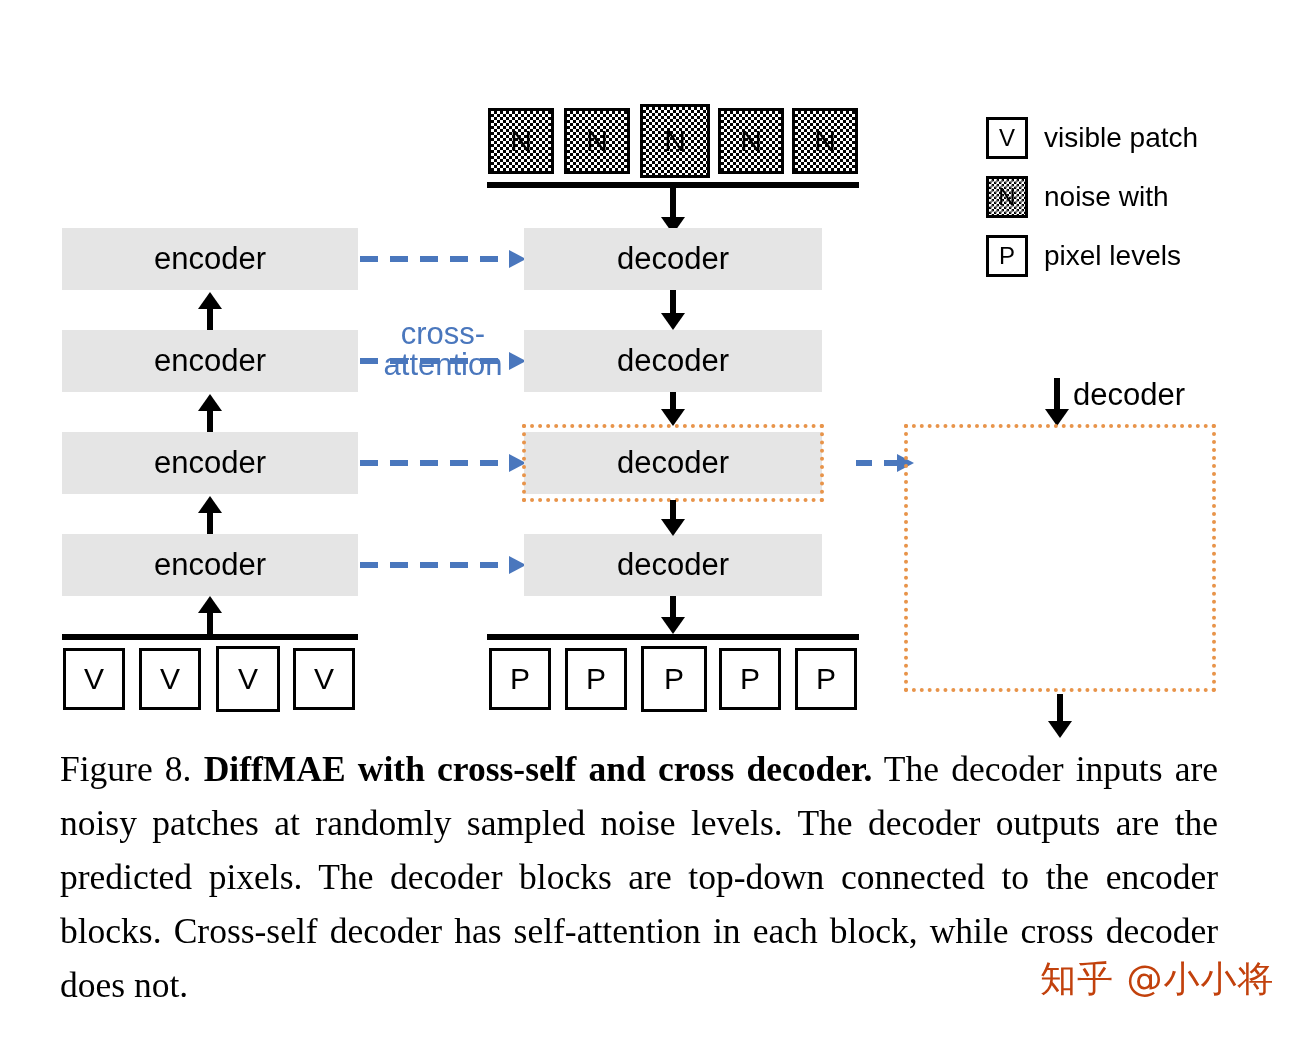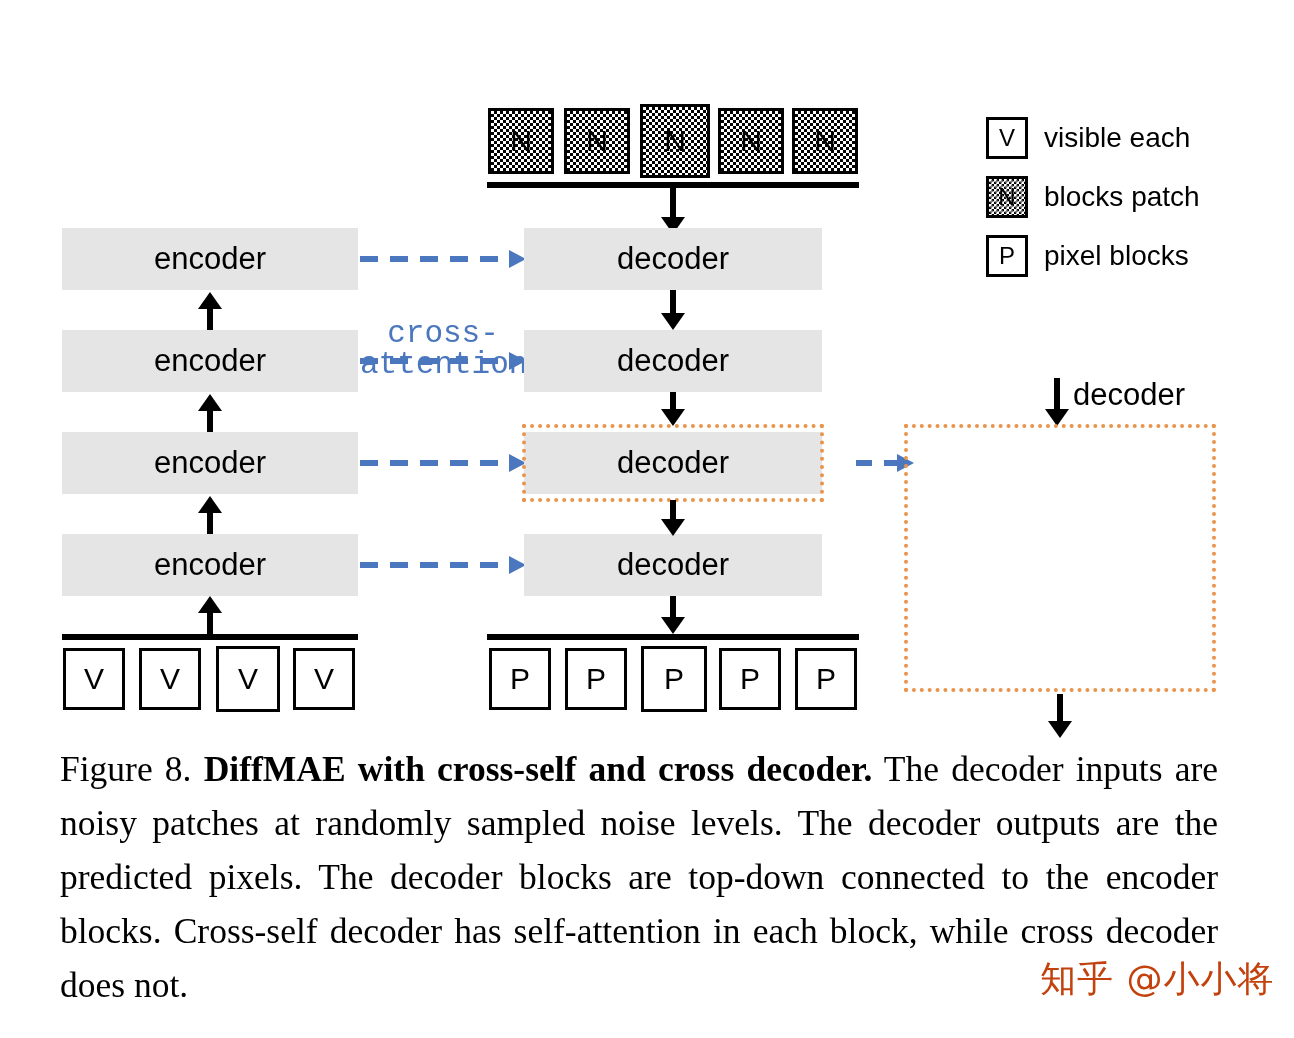--- a/index.html
+++ b/index.html
@@ -120,21 +120,21 @@
     border-bottom: 9px solid transparent;
     border-left: 17px solid #4a77bd;
   }
 
   .cross-label {
     position: absolute;
     color: #4a77bd;
     font-size: 31px;
     line-height: 1.0;
     text-align: center;
-    font-family: Liberation Mono, monospace;
+    font-family: Liberation Sans, sans-serif;
   }
 
   .plain-label {
     position: absolute;
     font-size: 31px;
     color: #000;
     font-family: "Liberation Sans", sans-serif;
     white-space: nowrap;
   }
 
@@ -355,33 +355,33 @@
   <div class="arrow-down" style="left:1048px; top:694px; height:44px;">
     <div class="shaft" style="top:0; height:28px;"></div>
     <div class="head"></div>
   </div>
 
   <div class="legend">
     <div class="legend-row" style="left:986px; top:117px;">
       <div class="legend-swatch">
         <span>V</span>
       </div>
-      <div class="legend-text">visible each</div>
+      <div class="legend-text">visible patch</div>
     </div>
     <div class="legend-row" style="left:986px; top:176px;">
       <div class="legend-swatch noise">
         <span>N</span>
       </div>
-      <div class="legend-text">blocks patch</div>
+      <div class="legend-text">noise with</div>
     </div>
     <div class="legend-row" style="left:986px; top:235px;">
       <div class="legend-swatch">
         <span>P</span>
       </div>
-      <div class="legend-text">pixel blocks</div>
+      <div class="legend-text">pixel levels</div>
     </div>
   </div>
 
 </div>
 
 <div id="caption">
   <span>Figure 8.</span>
   <b>DiffMAE with cross-self and cross decoder.</b>
   <span>The decoder inputs are noisy patches at randomly sampled noise levels. The decoder outputs are the predicted pixels. The decoder blocks are top-down connected to the encoder blocks. Cross-self decoder has self-attention in each block, while cross decoder does not.</span>
 </div>

